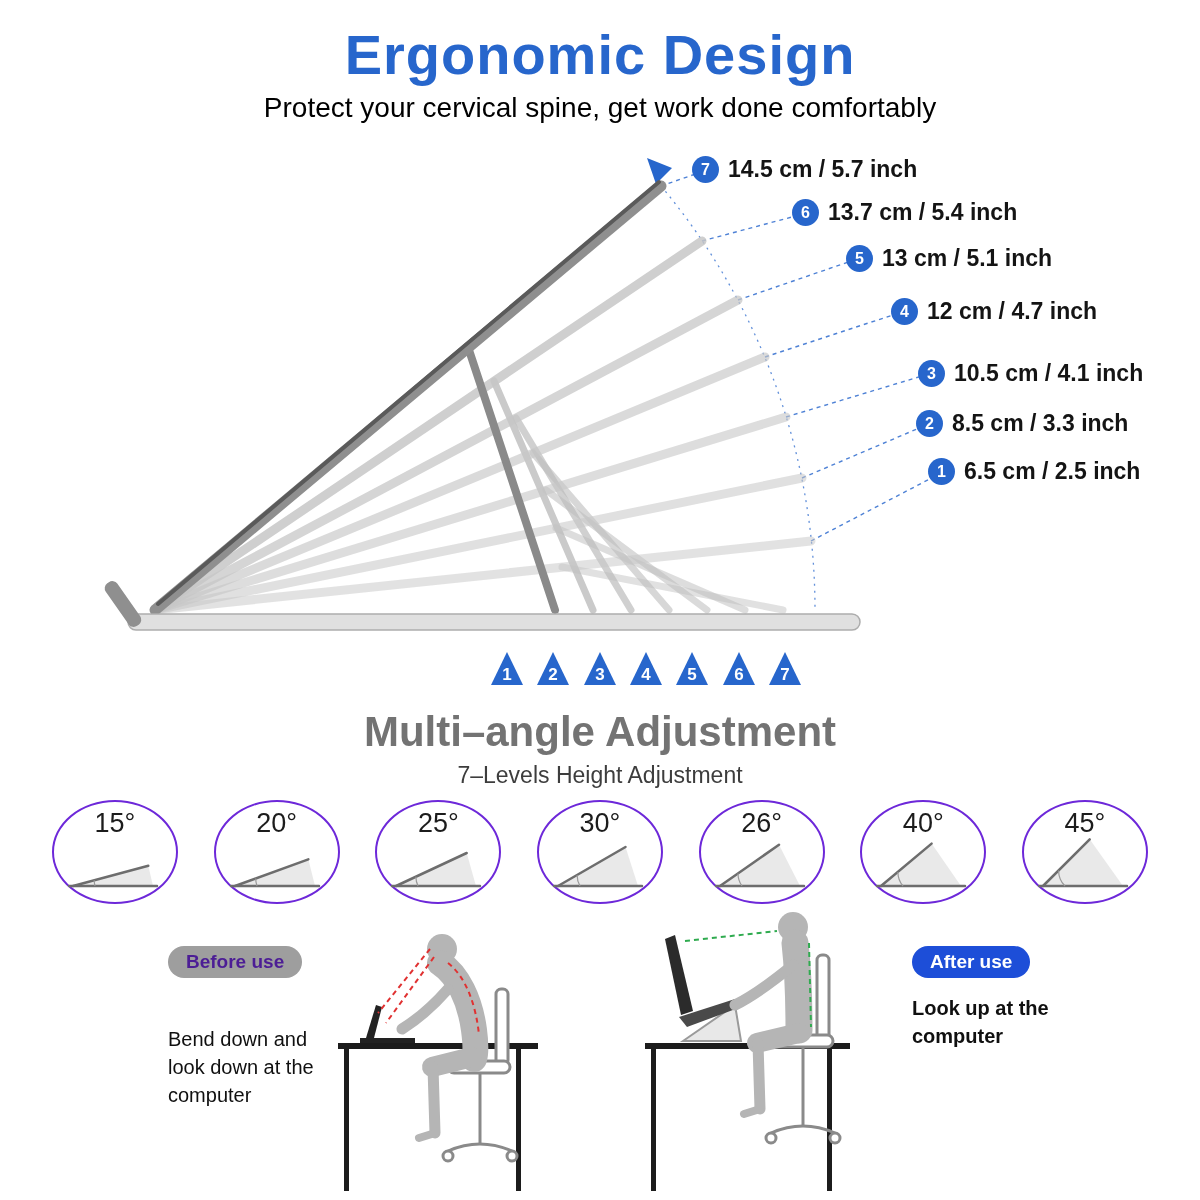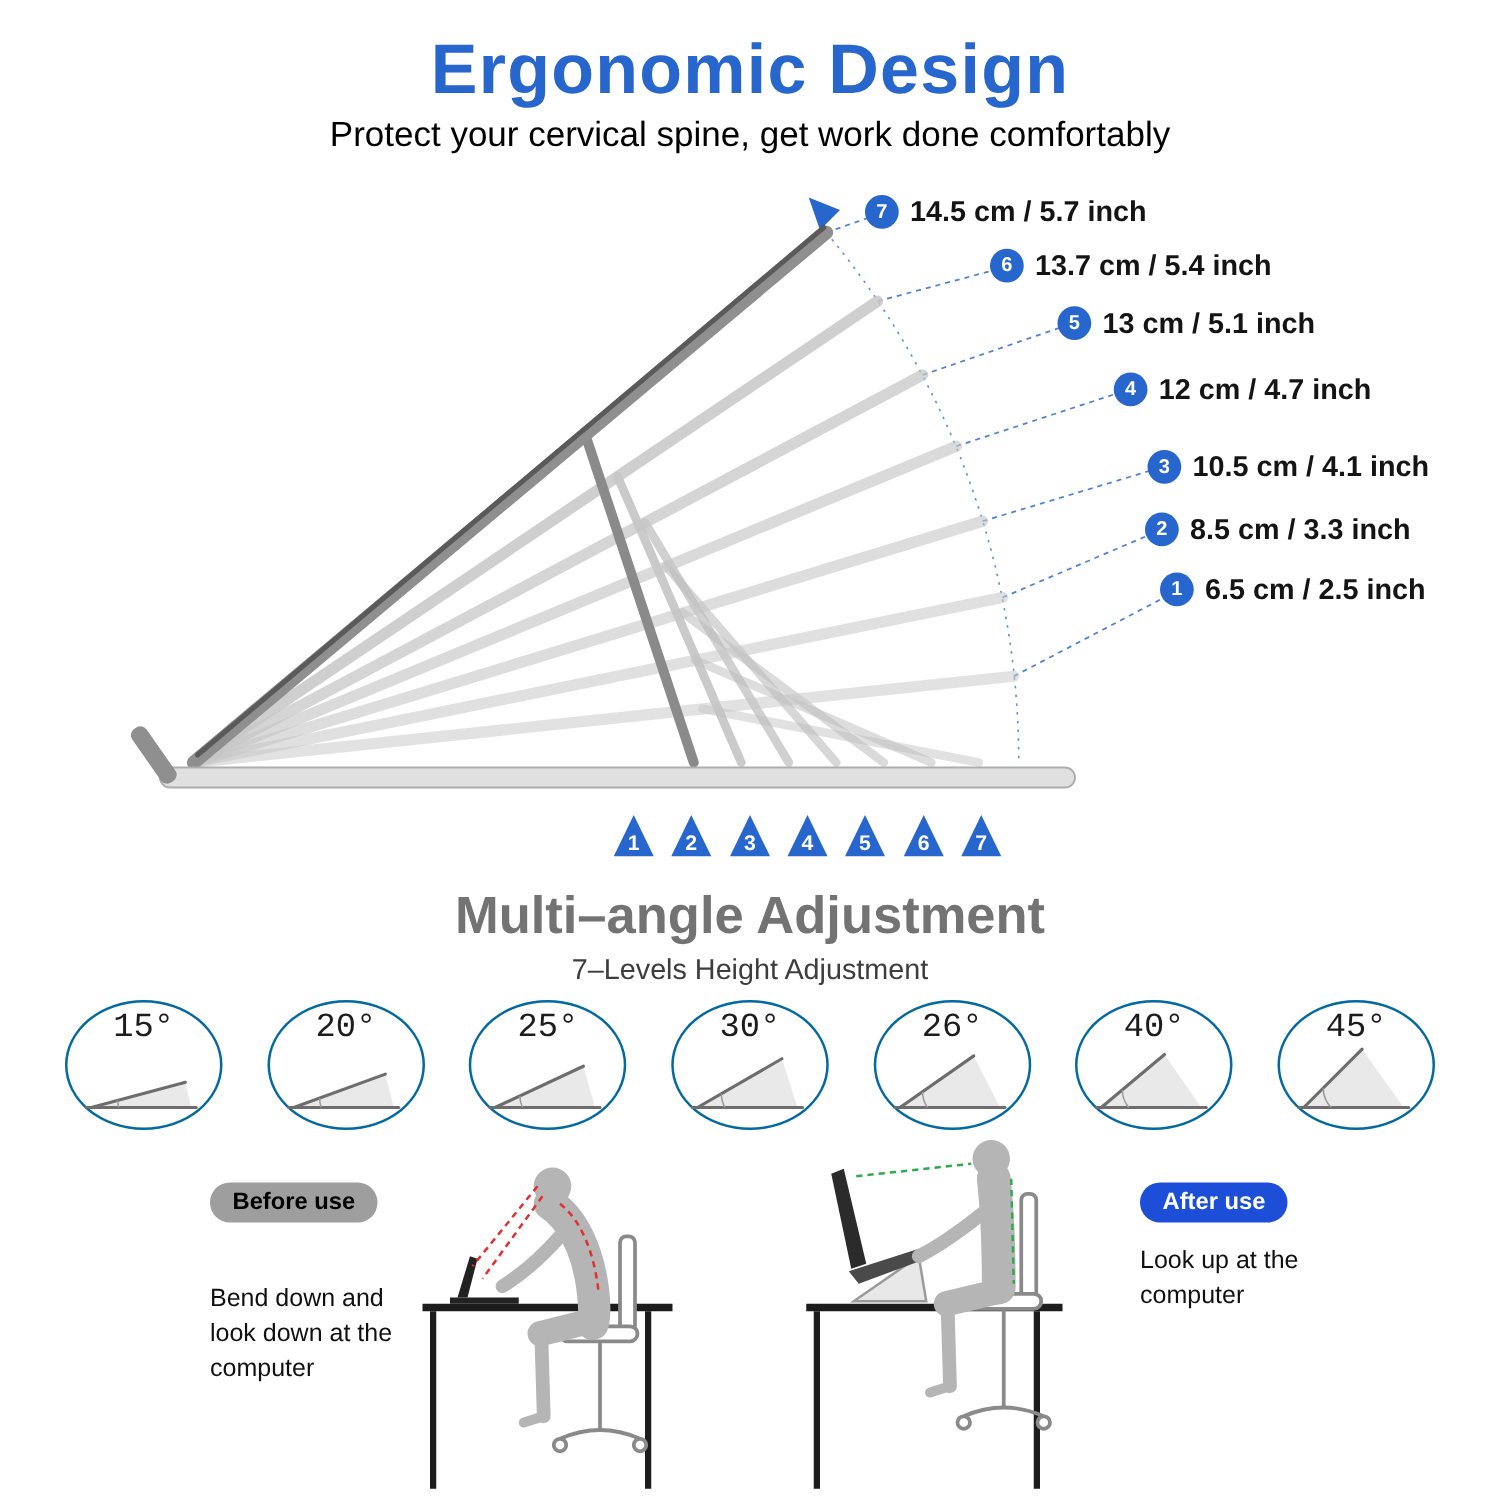--- a/index.html
+++ b/index.html
@@ -20,31 +20,31 @@
   .hl4 { left:891px; top:298px; } .hl3 { left:918px; top:360px; } .hl2 { left:916px; top:410px; }
   .hl1 { left:928px; top:458px; }
 
   .sec-title { position:absolute; top:708px; left:0; width:100%; text-align:center;
                font-size:42px; font-weight:bold; color:#737373; }
   .sec-sub { position:absolute; top:762px; left:0; width:100%; text-align:center;
              font-size:23px; color:#3d3d3d; }
 
   .angles { position:absolute; top:800px; left:0; width:1200px; display:flex;
             justify-content:space-between; padding:0 52px; box-sizing:border-box; }
-  .angle-item { position:relative; width:122px; height:100px; border:2px solid #0369a1; border-radius:50%;font-family:Liberation Mono, monospace; }
+  .angle-item { position:relative; width:122px; height:100px; border:2px solid #6d28d9; border-radius:50%; }
   .angle-label { position:absolute; top:6px; left:0; width:100%; text-align:center;
                  font-size:27px; color:#1c1c1c; }
   .angle-wedge { position:absolute; left:11px; bottom:6px; }
 
   .pill { position:absolute; font-size:19px; font-weight:bold; padding:5px 18px; border-radius:16px; }
-  .pill-before { left:168px; top:946px; background:#9e9e9e; color:#000000; }
+  .pill-before { left:168px; top:946px; background:#9e9e9e; color:#4c1d95; }
   .pill-after  { left:912px; top:946px; background:#1d4ed8; color:#ffffff; }
   .note { position:absolute; font-size:20px; color:#101010; line-height:1.4; }
   .note-before { left:168px; top:994px; width:168px;margin-top:31px; }
-  .note-after  { left:912px; top:994px; width:150px; }
+  .note-after  { left:912px; top:994px; width:150px;font-weight:bold; }
 
   .scene-a { position:absolute; left:330px; top:905px; }
   .scene-b { position:absolute; left:635px; top:885px; }
 </style>
 </head>
 <body>
 
 <div class="page">
 
   <div class="title">Ergonomic Design</div>

